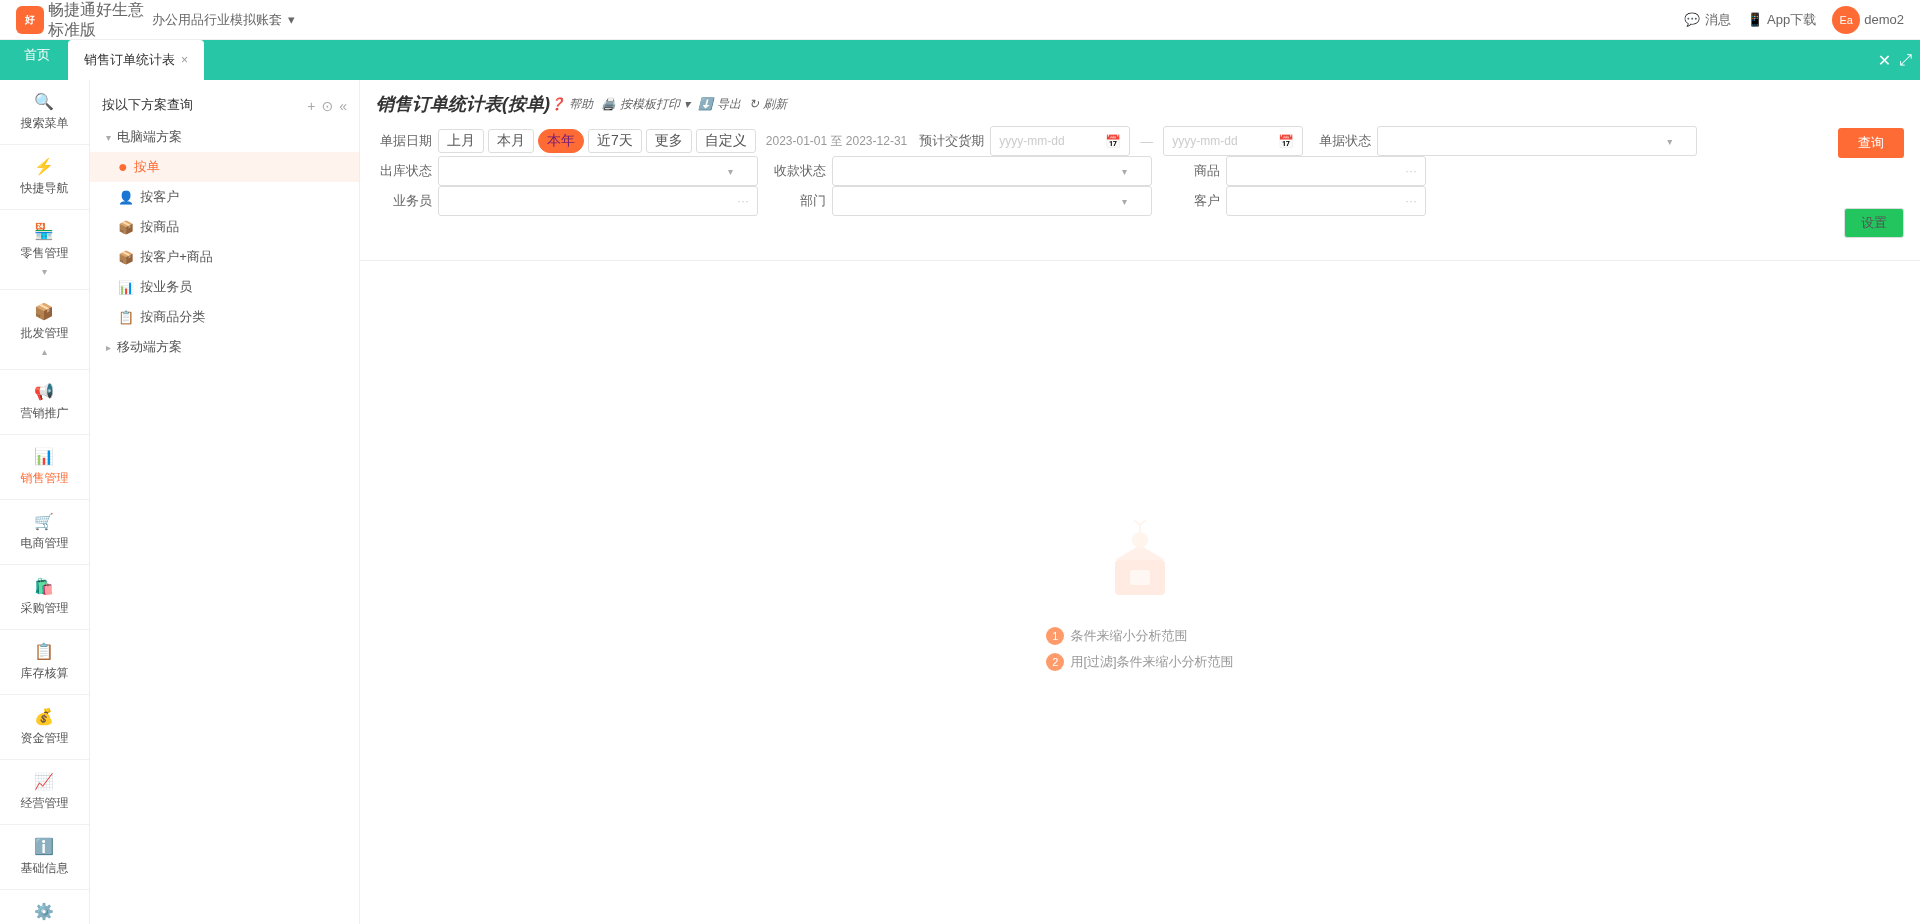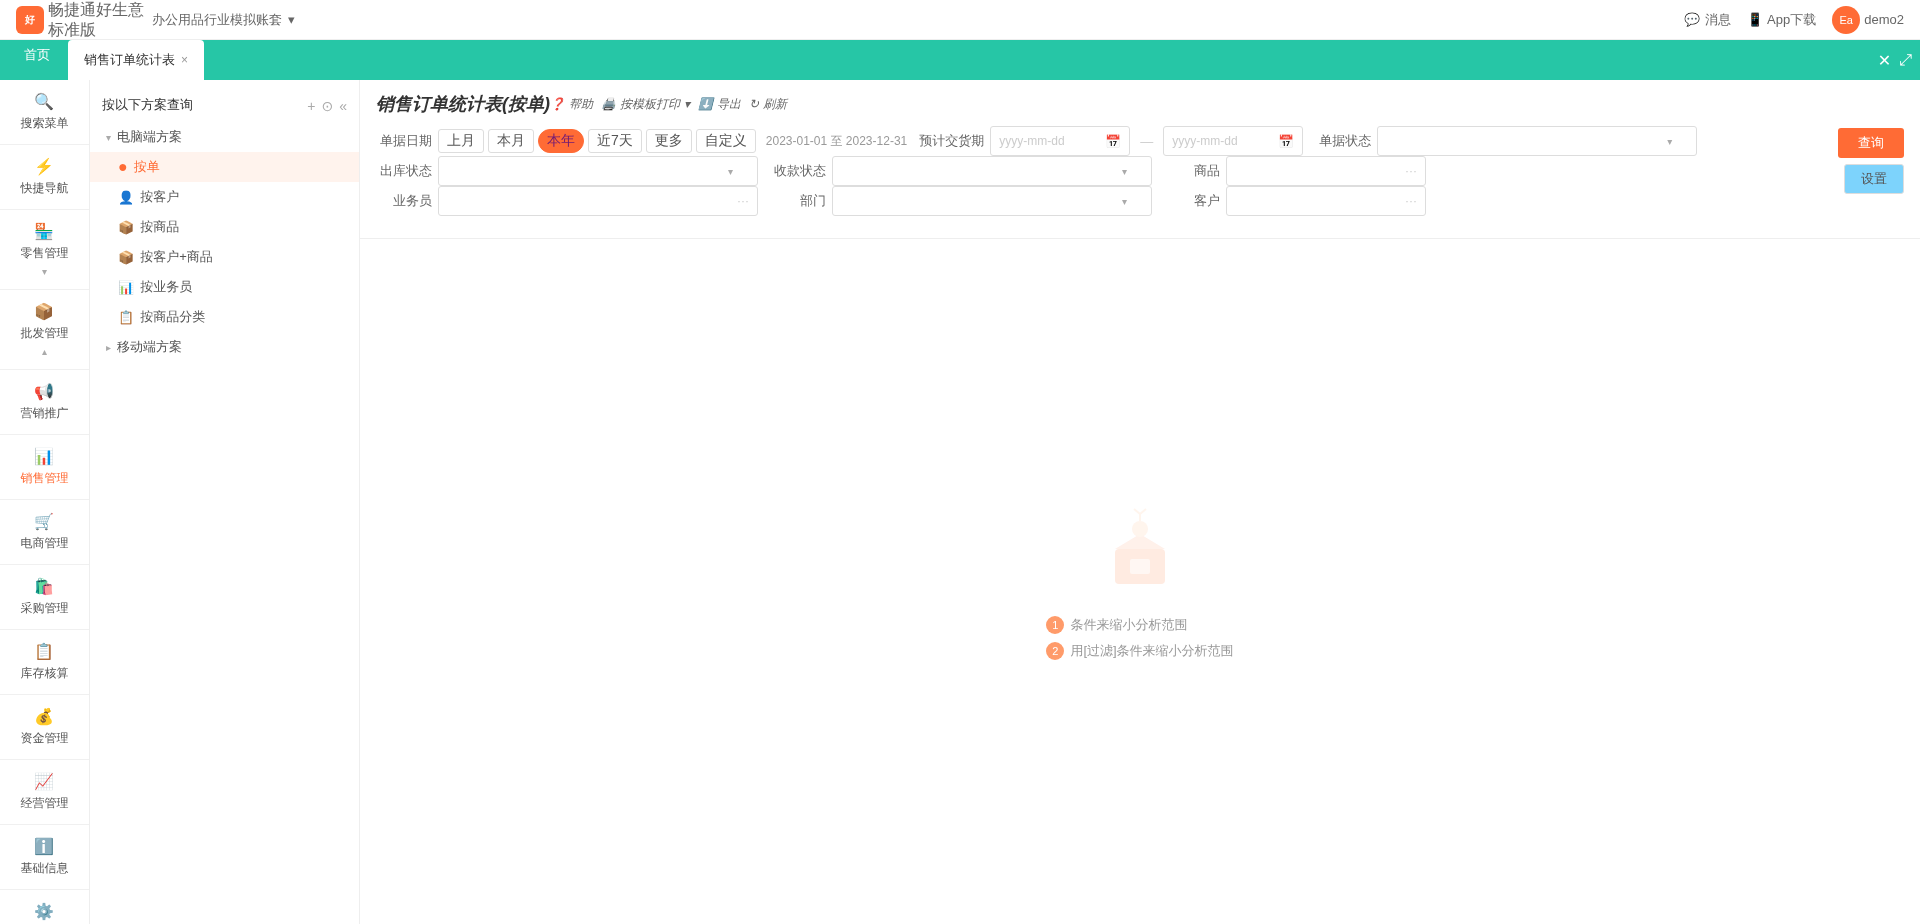--- a/index.html
+++ b/index.html
@@ -196,28 +196,29 @@
       background: #ff6b35;
       color: #fff;
       border: none;
       padding: 6px 20px;
       border-radius: 3px;
       font-size: 13px;
       cursor: pointer;
       white-space: nowrap;
     }
     .btn-secondary {
-      background: #7dd3fc;
+      background: #22c55e;
       color: #555;
       border: 1px solid #ddd;
       padding: 5px 16px;
       border-radius: 3px;
       font-size: 13px;
       cursor: pointer;
       white-space: nowrap;
+      margin-top: 44px;
     }
 
     
     .empty-state {
       flex: 1;
       display: flex;
       flex-direction: column;
       align-items: center;
       justify-content: center;
       background: #fff;

